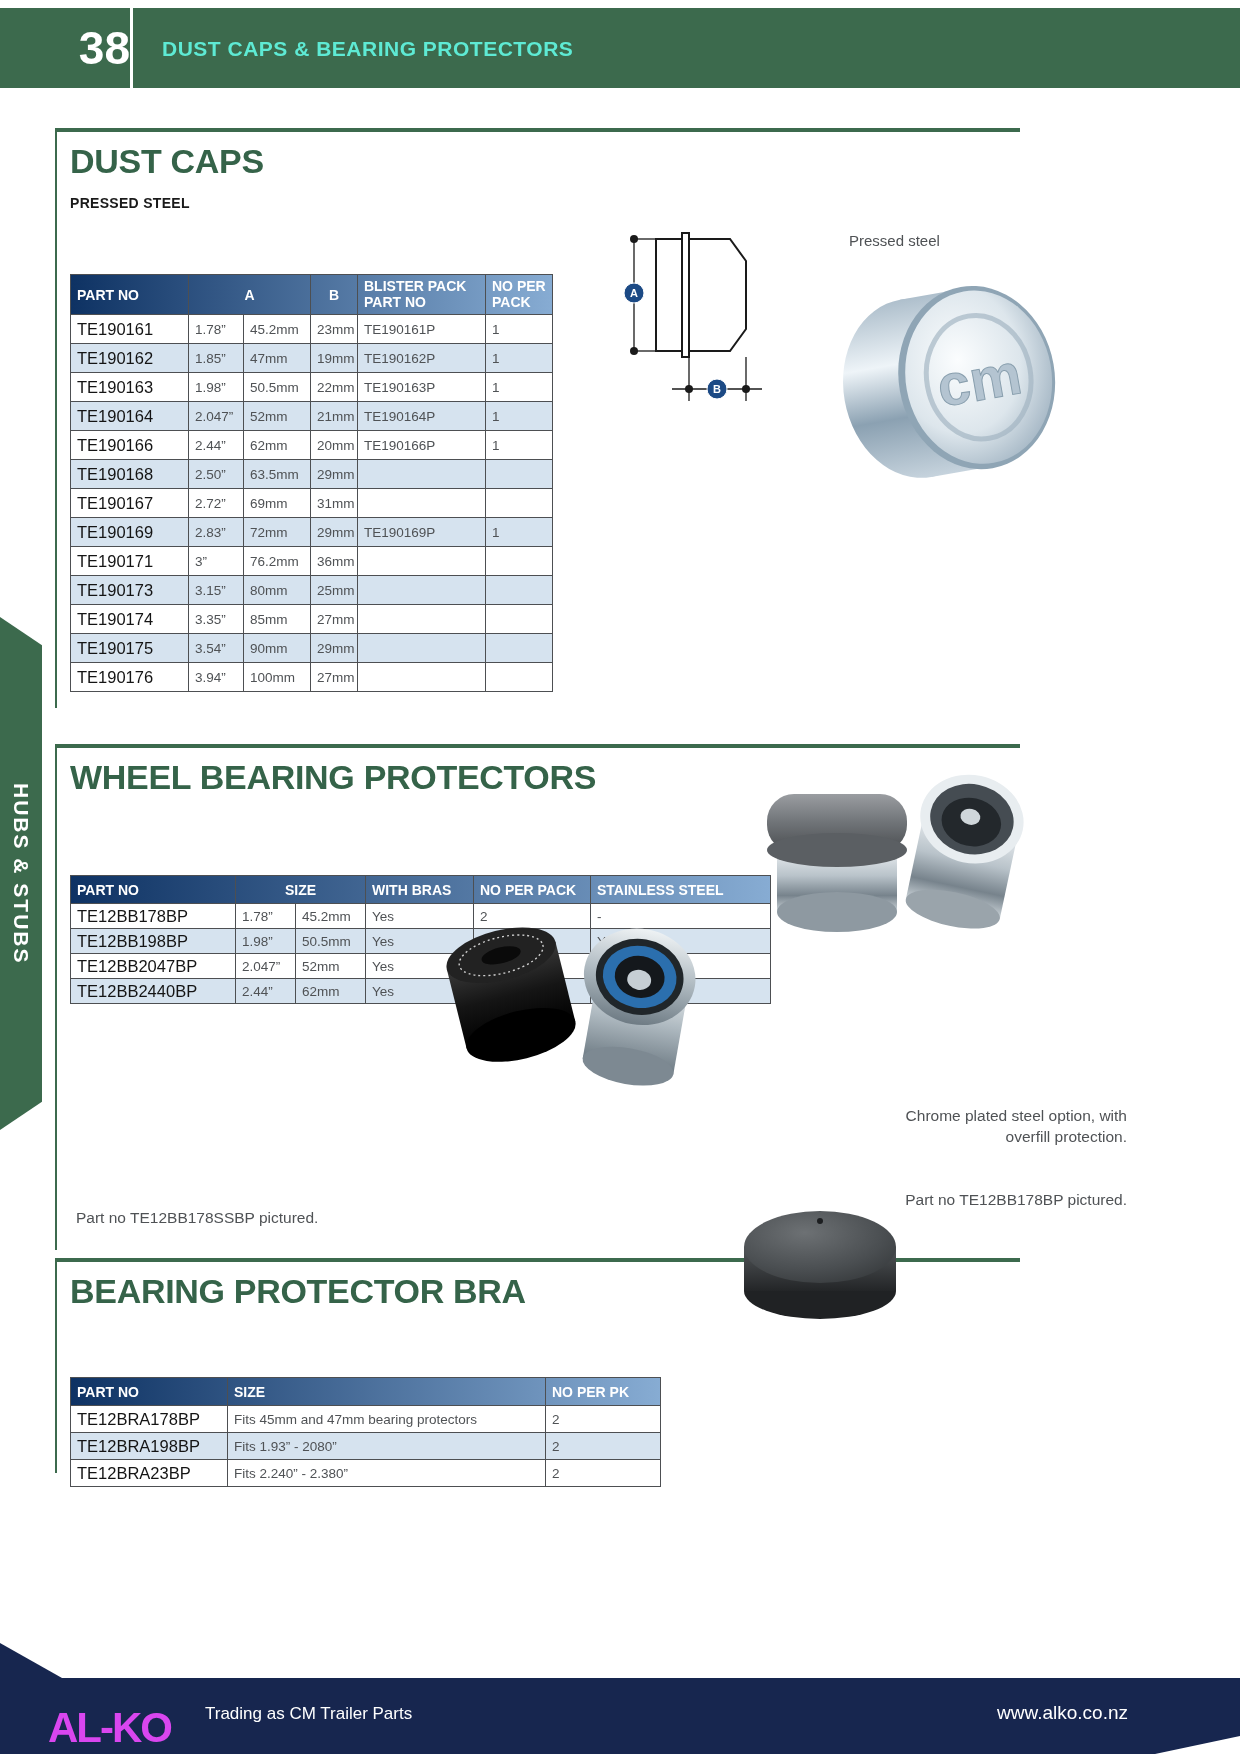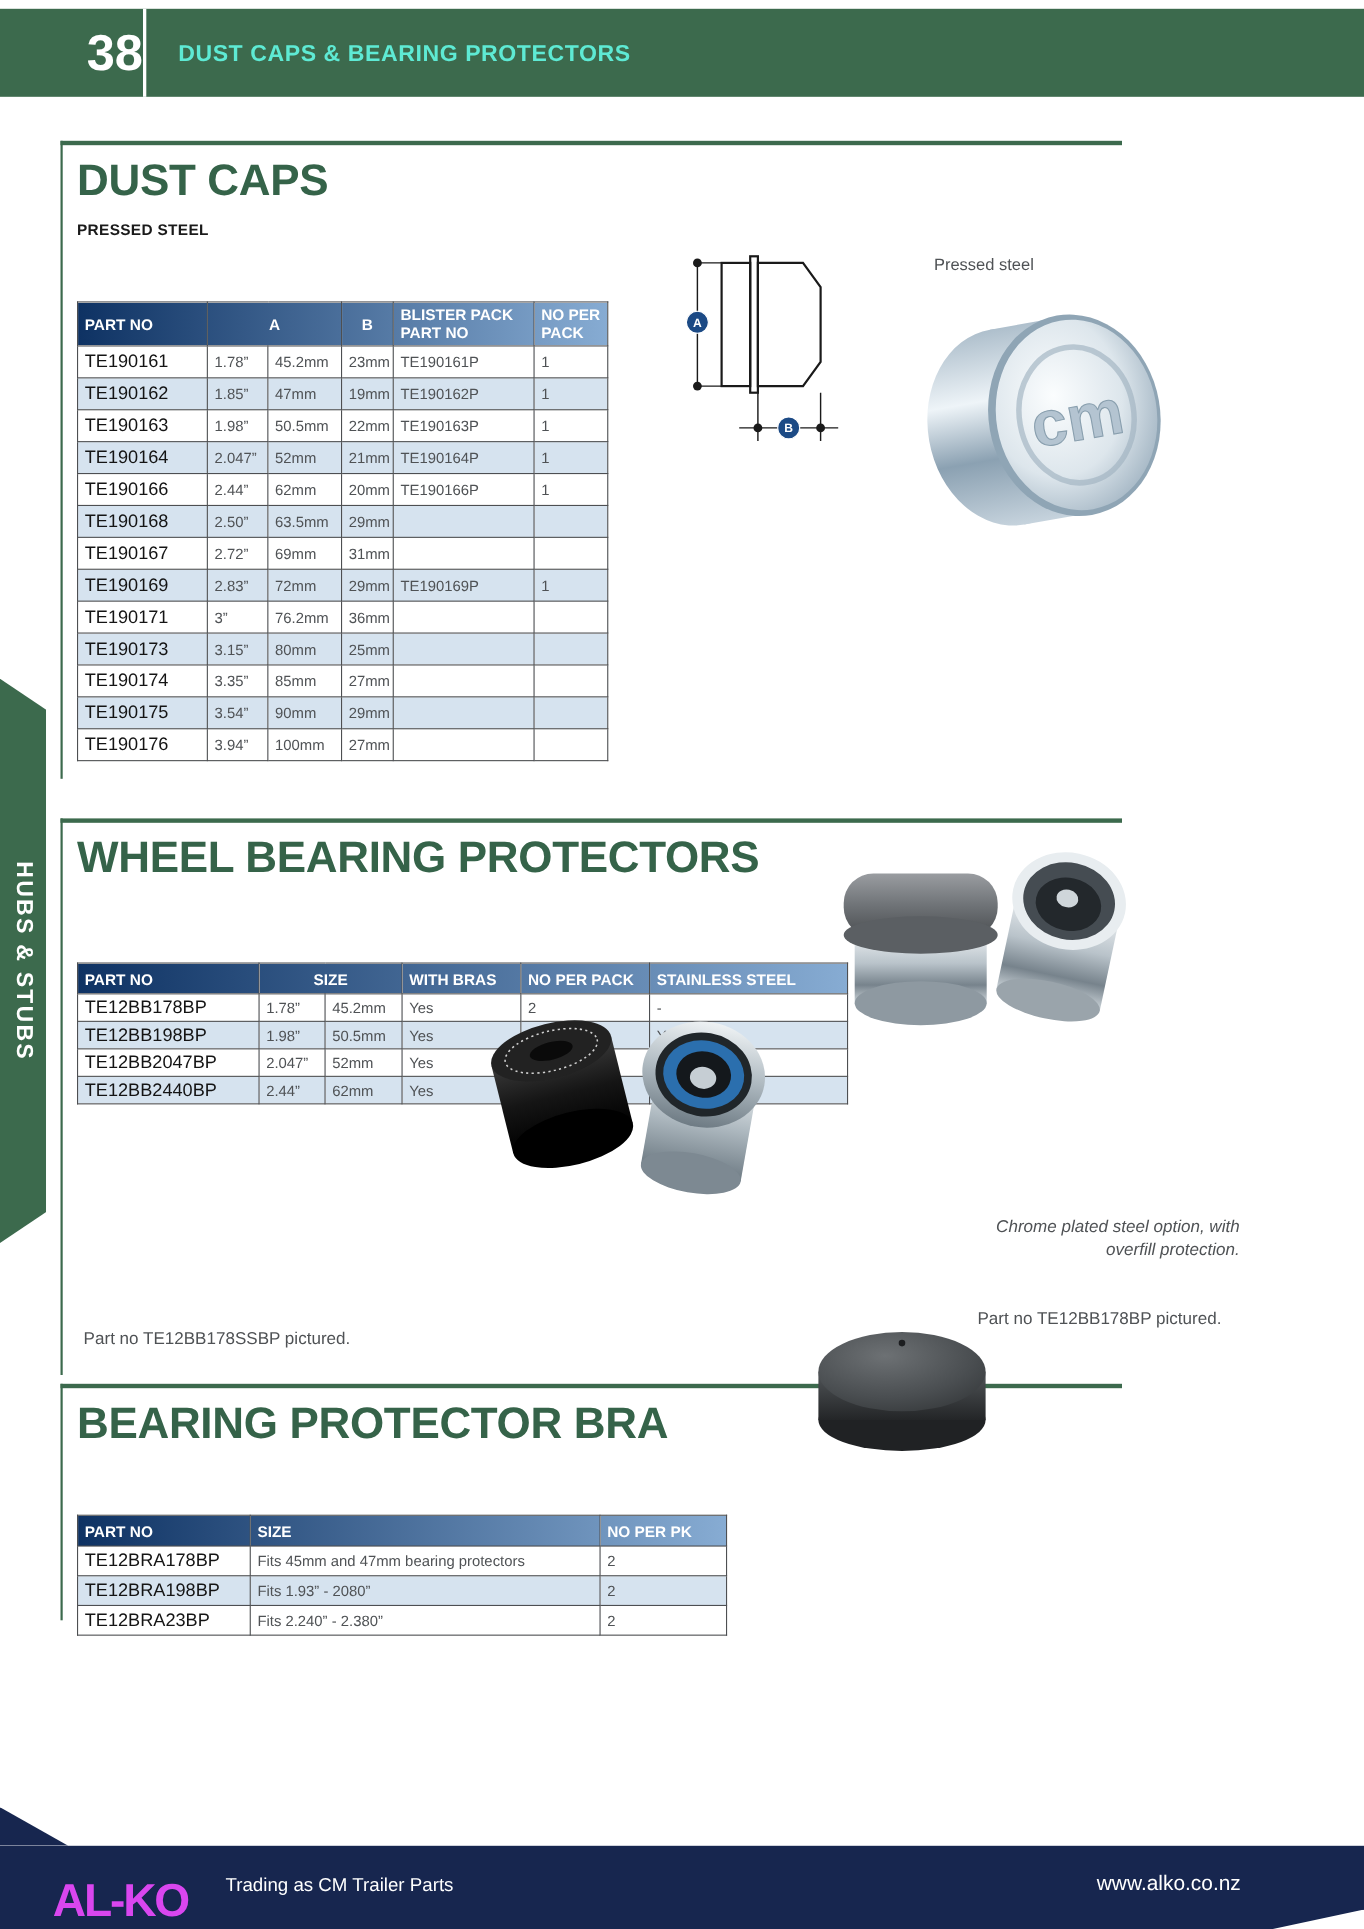--- a/index.html
+++ b/index.html
@@ -19,21 +19,21 @@
   .side-tab{position:absolute;left:0;top:617px;width:42px;height:513px;background:var(--green,#3c6a4d);
     clip-path:polygon(0 0,100% 5.5%,100% 94.5%,0 100%);
     display:flex;align-items:center;justify-content:center;}
   .side-label{writing-mode:vertical-rl;color:#fff;font-weight:bold;font-size:21px;letter-spacing:2px;white-space:nowrap;}
   
   .box{position:absolute;left:55px;width:965px;border-top:4px solid var(--green,#3c6a4d);
     border-left:2px solid var(--green,#3c6a4d);box-sizing:border-box;}
   .box1{top:128px;height:580px;}
   .box2{top:744px;height:506px;}
   .box3{top:1258px;height:215px;}
-  .section-title{margin:0;padding:10px 0 0 13px;font-size:40px;font-weight:800;
+  .section-title{margin:0;padding:10px 0 0 13px;font-size:34px;font-weight:800;
     color:var(--title_green,#356349);letter-spacing:-.3px;}
   .subtitle{padding:14px 0 0 13px;font-size:14px;font-weight:bold;color:#1a1a1a;letter-spacing:.3px;}
   
   table{border-collapse:collapse;table-layout:fixed;position:absolute;background:#fff;margin-top:33px;}
   th,td{border:1px solid var(--border,#4d4f52);padding:2px 6px;overflow:hidden;white-space:nowrap;text-align:left;}
   thead tr{background:linear-gradient(90deg,var(--th_dark,#0e3263),var(--th_light,#87acd3));}
   th{color:#fff;font-size:14px;font-weight:bold;}
   th.center{text-align:center;}
   th.wrap{white-space:normal;line-height:1.1;}
   td{font-size:13.5px;color:var(--text_grey,#4f5255);}
@@ -50,22 +50,22 @@
   .badge-text{fill:#fff;font-size:11px;font-weight:bold;text-anchor:middle;font-family:"Liberation Sans",sans-serif;}
   .photo-caption{position:absolute;left:792px;top:100px;font-size:15px;color:var(--text_grey,#4f5255);}
   .photo1{position:absolute;left:780px;top:134px;width:240px;height:230px;}
   .photo2{position:absolute;left:385px;top:156px;width:270px;height:195px;}
   .photo3{position:absolute;left:690px;top:18px;width:295px;height:180px;}
   .bra-photo{position:absolute;left:725px;top:1185px;width:190px;height:150px;z-index:3;}
   
   .note{position:absolute;left:19px;top:360px;width:365px;font-size:15.5px;line-height:1.38;color:var(--text_grey,#4f5255);}
   .note-pictured{position:absolute;left:19px;top:445px;font-size:15.5px;color:var(--text_grey,#4f5255);}
   .chrome-note{position:absolute;left:815px;top:341px;width:255px;text-align:right;
-    font-size:15.5px;line-height:1.38;color:var(--text_grey,#4f5255);font-style:italic;}
-  .chrome-pictured{position:absolute;left:815px;top:425px;width:255px;text-align:center;
+    font-size:15.5px;line-height:1.38;color:var(--text_grey,#4f5255);}
+  .chrome-pictured{position:absolute;left:815px;top:425px;width:255px;text-align:right;
     font-size:15.5px;line-height:1.38;color:var(--text_grey,#4f5255);}
   
   .footer{position:absolute;left:0;top:1678px;width:1240px;height:76px;background:var(--navy,#17264f);}
   .footer-accent{position:absolute;left:0;top:1643px;width:62px;height:35px;background:var(--navy,#17264f);
     clip-path:polygon(0 0,100% 100%,0 100%);}
   .footer-notch{position:absolute;right:0;top:1736px;width:85px;height:18px;background:#fff;
     clip-path:polygon(100% 0,100% 100%,0 100%);z-index:2;}
   .logo{position:absolute;left:48px;top:26px;color:#d946ef;font-size:42px;font-weight:900;letter-spacing:-2px;}
   .tagline{position:absolute;left:205px;top:26px;color:#fff;font-size:17px;}
   .website{position:absolute;right:112px;top:24px;color:#fff;font-size:19px;}

